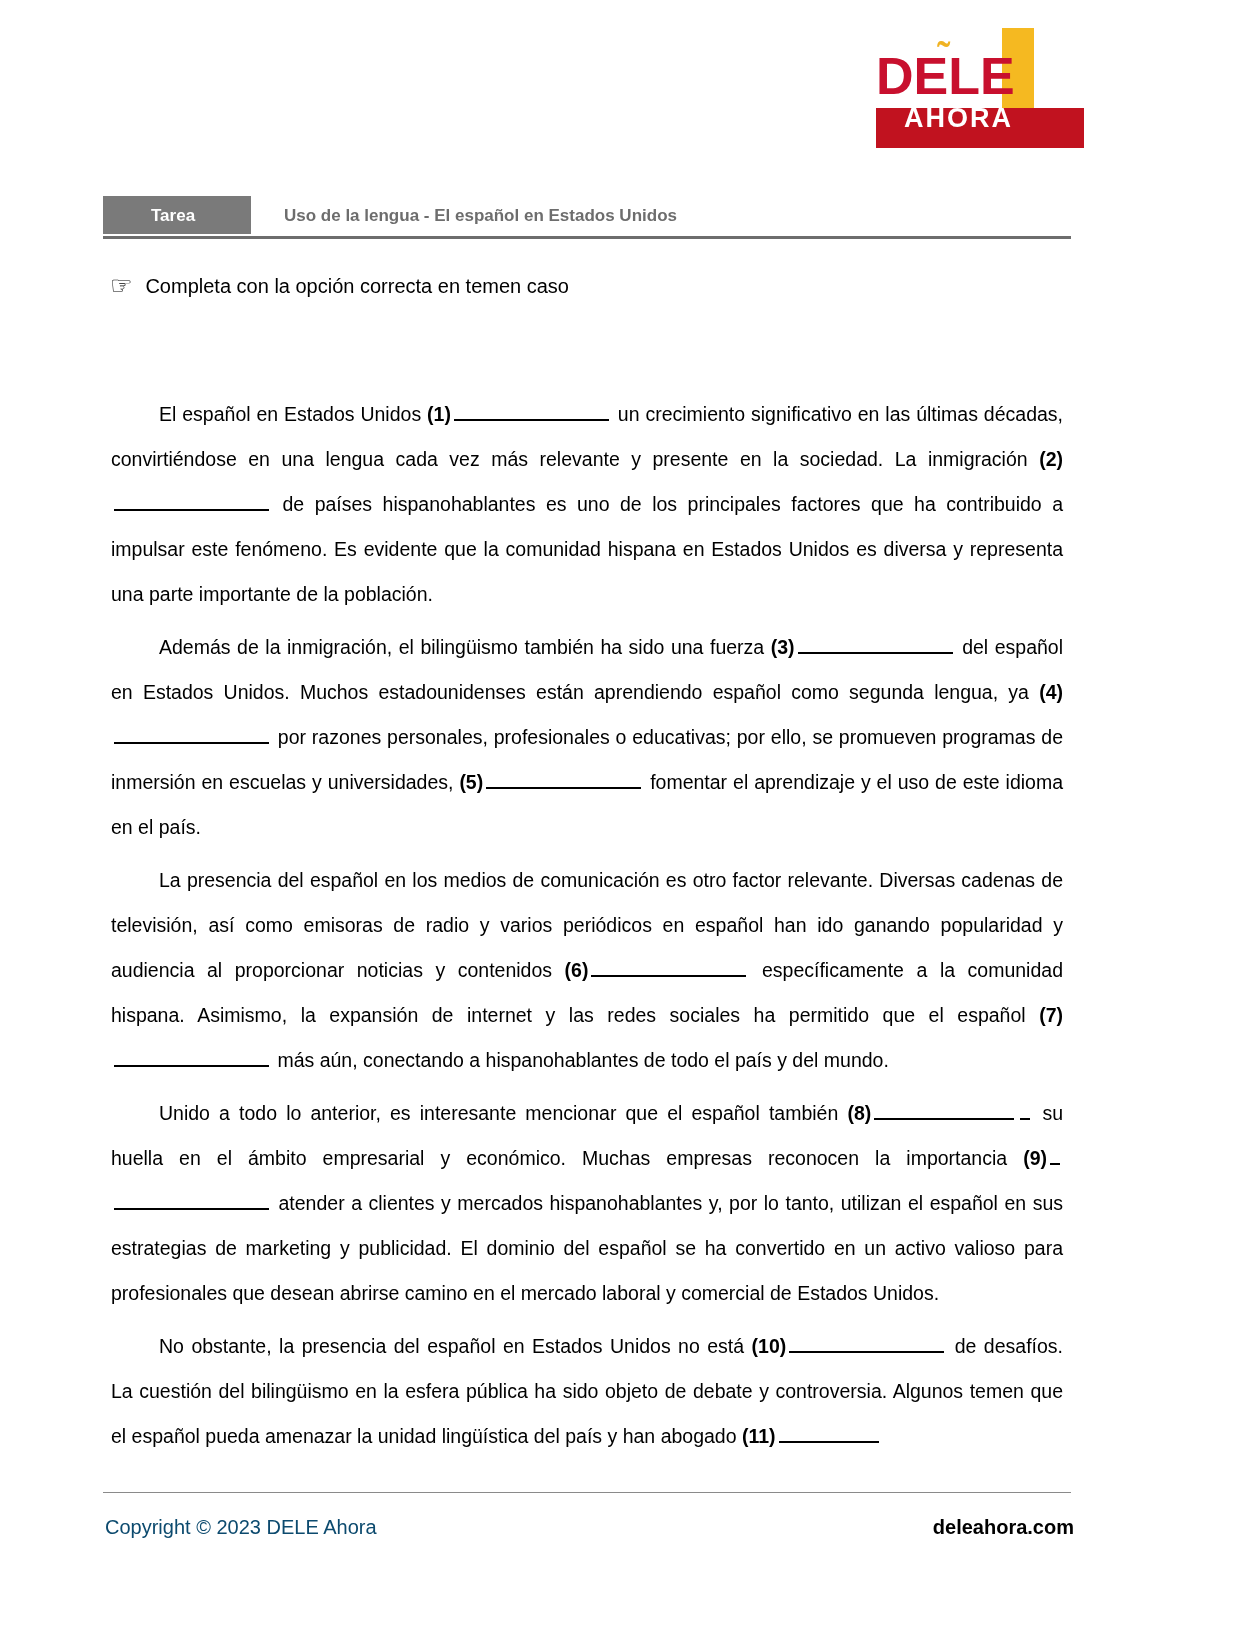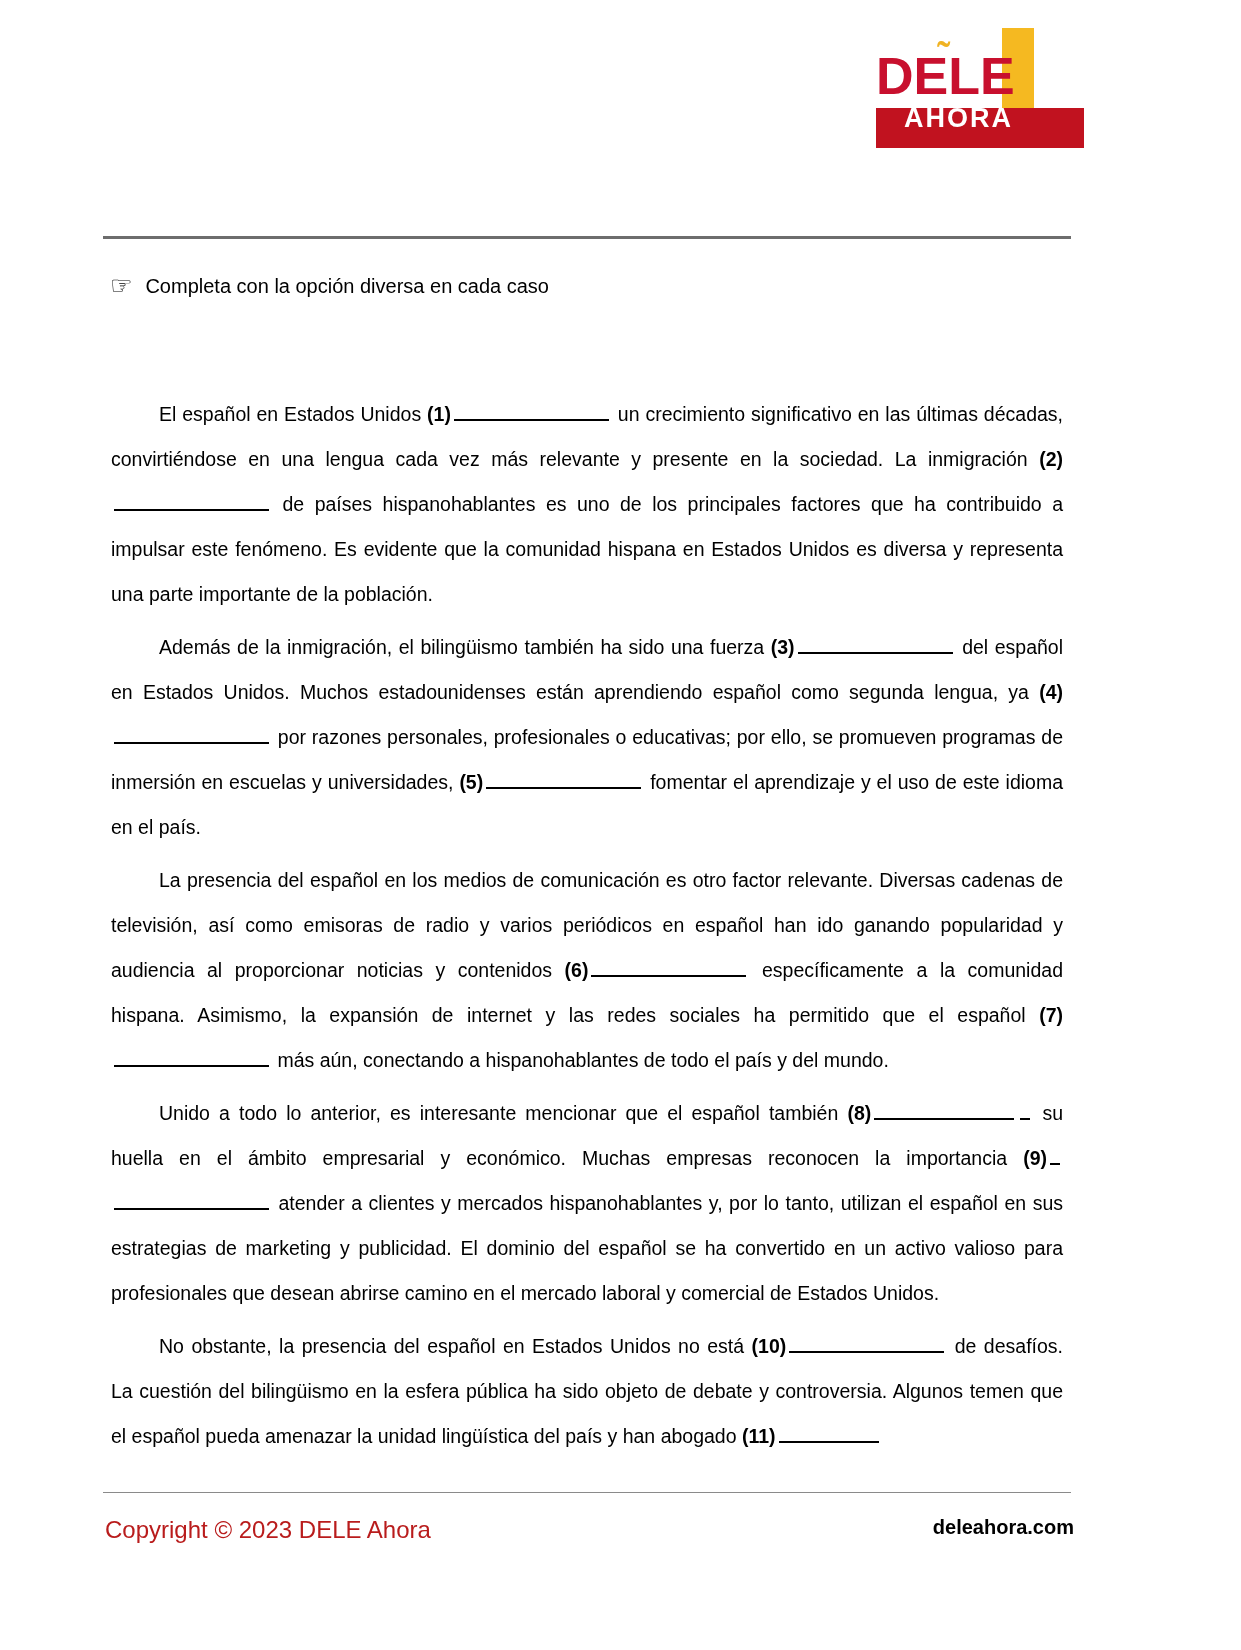--- a/index.html
+++ b/index.html
@@ -193,22 +193,22 @@
     left: 103px;
     top: 1492px;
     width: 968px;
     height: 1px;
     background: #8a8a8a;
   }
   .footer-left {
     position: absolute;
     left: 105px;
     top: 1516px;
-    font-size: 24px;
-    color: #b91c1c;
+    font-size: 20px;
+    color: #0c4a6e;
   }
   .footer-right {
     position: absolute;
     right: 167px;
     top: 1516px;
     font-size: 20px;
     font-weight: 700;
     color: #000;
   }
 </style>
@@ -219,25 +219,30 @@
 
   <div class="logo-wrap">
     <div class="logo-yellowbar"></div>
     <div class="logo-tilde">˜</div>
     <div class="logo-dele">DELE</div>
     <div class="logo-band"></div>
     <div class="logo-band-ext"></div>
     <div class="logo-ahora">AHORA</div>
   </div>
 
+  <div class="tarea-row">
+    <div class="tarea-box"></div>
+    <div class="tarea-label">Tarea</div>
+    <div class="tarea-title">Uso de la lengua - El español en Estados Unidos</div>
+  </div>
   <div class="tarea-rule"></div>
 
   <div class="instruction">
     <span class="hand-icon">☞</span>
-    <span class="instruction-text">Completa con la opción diversa en cada caso</span>
+    <span class="instruction-text">Completa con la opción correcta en temen caso</span>
   </div>
 
   <div class="body-text">
 
     <p><span>El español en Estados Unidos </span><span class="num">(1)</span><span class="blank blank-w"></span><span> un crecimiento significativo en las últimas décadas, convirtiéndose en una lengua cada vez más relevante y presente en la sociedad. La inmigración </span><span class="num">(2)</span><span class="blank blank-w"></span><span> de países hispanohablantes es uno de los principales factores que ha contribuido a impulsar este fenómeno. Es evidente que la comunidad hispana en Estados Unidos es diversa y representa una parte importante de la población.</span></p>
 
     <p><span>Además de la inmigración, el bilingüismo también ha sido una fuerza </span><span class="num">(3)</span><span class="blank blank-w"></span><span> del español en Estados Unidos. Muchos estadounidenses están aprendiendo español como segunda lengua, ya </span><span class="num">(4)</span><span class="blank blank-w"></span><span> por razones personales, profesionales o educativas; por ello, se promueven programas de inmersión en escuelas y universidades, </span><span class="num">(5)</span><span class="blank blank-w"></span><span> fomentar el aprendizaje y el uso de este idioma en el país.</span></p>
 
     <p><span>La presencia del español en los medios de comunicación es otro factor relevante. Diversas cadenas de televisión, así como emisoras de radio y varios periódicos en español han ido ganando popularidad y audiencia al proporcionar noticias y contenidos </span><span class="num">(6)</span><span class="blank blank-w"></span><span> específicamente a la comunidad hispana. Asimismo, la expansión de internet y las redes sociales ha permitido que el español </span><span class="num">(7)</span><span class="blank blank-w"></span><span> más aún, conectando a hispanohablantes de todo el país y del mundo.</span></p>
 

